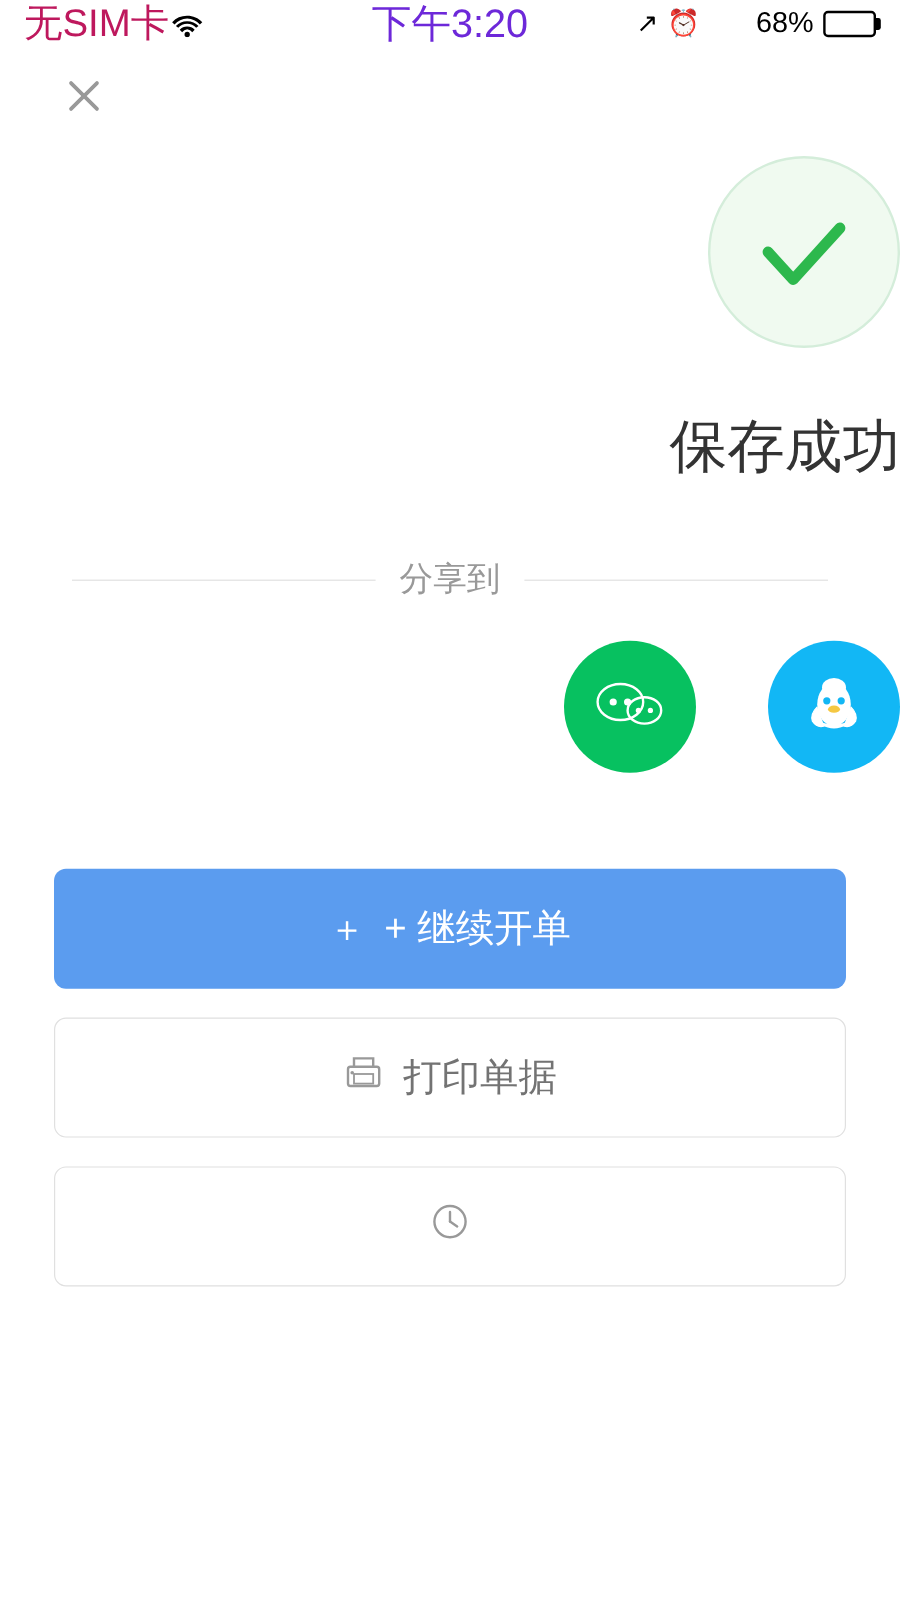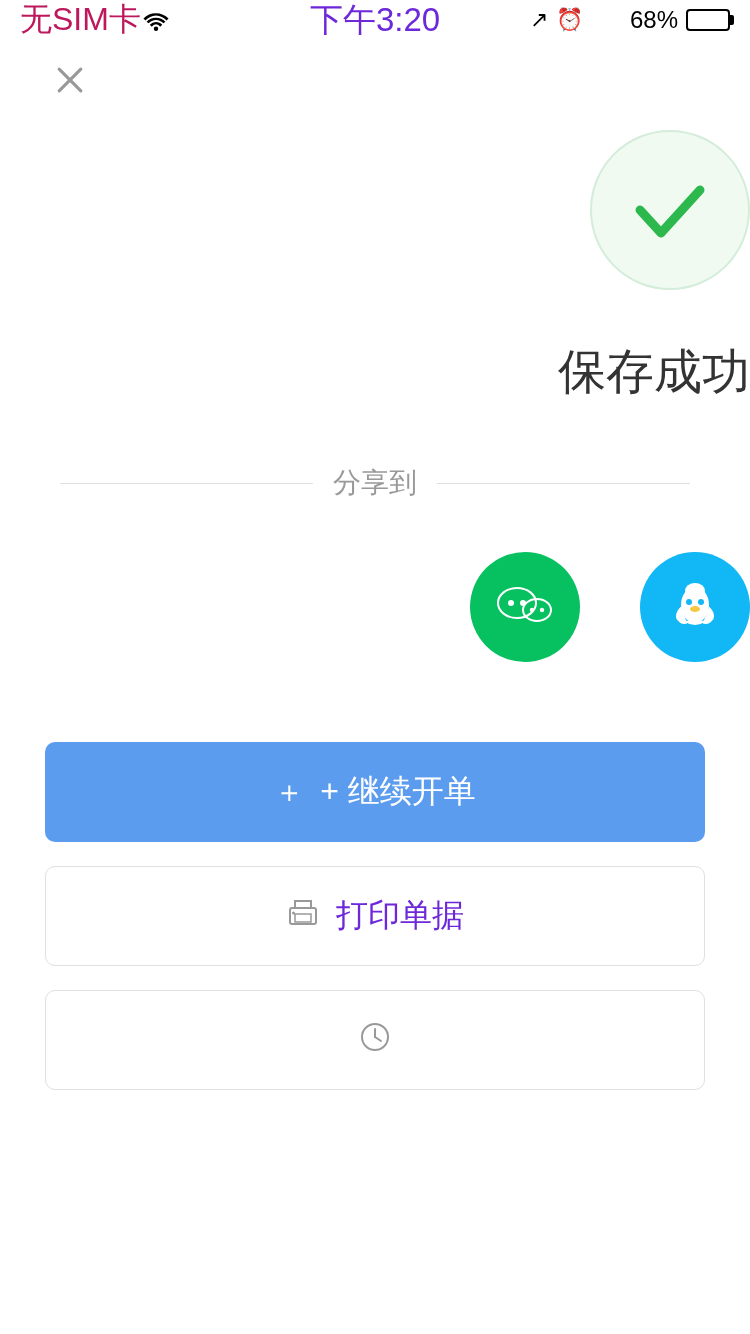--- a/index.html
+++ b/index.html
@@ -120,21 +120,21 @@
       color: #333;
       margin-bottom: 60px;
     }
 
     
     .share-divider {
       width: 100%;
       display: flex;
       align-items: center;
       padding: 0 60px;
-      margin-bottom: 50px;
+      margin-bottom: 32px;
     }
     .divider-line {
       flex: 1;
       height: 1px;
       background: #e0e0e0;
     }
     .divider-text {
       font-size: 28px;
       color: #999;
       padding: 0 20px;
@@ -186,21 +186,21 @@
       gap: 16px;
       cursor: pointer;
       border: none;
     }
     .action-btn-primary {
       background: #5b9cef;
       color: #fff;
     }
     .action-btn-secondary {
       background: #fff;
-      color: #6d28d9;
+      color: #737373;
       border: 1px solid #e0e0e0;
     }
     .action-btn-icon {
       font-size: 30px;
     }
   </style>
 </head>
 <body>
 
 <div class="status-bar">

